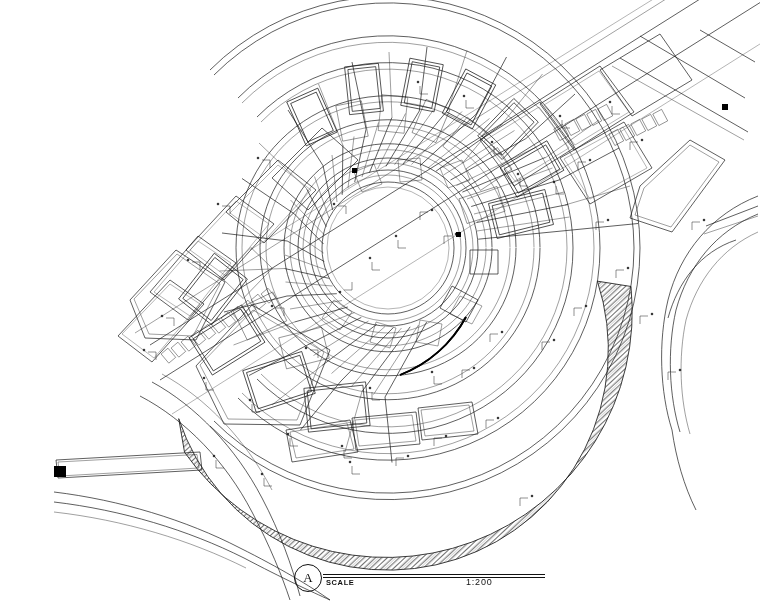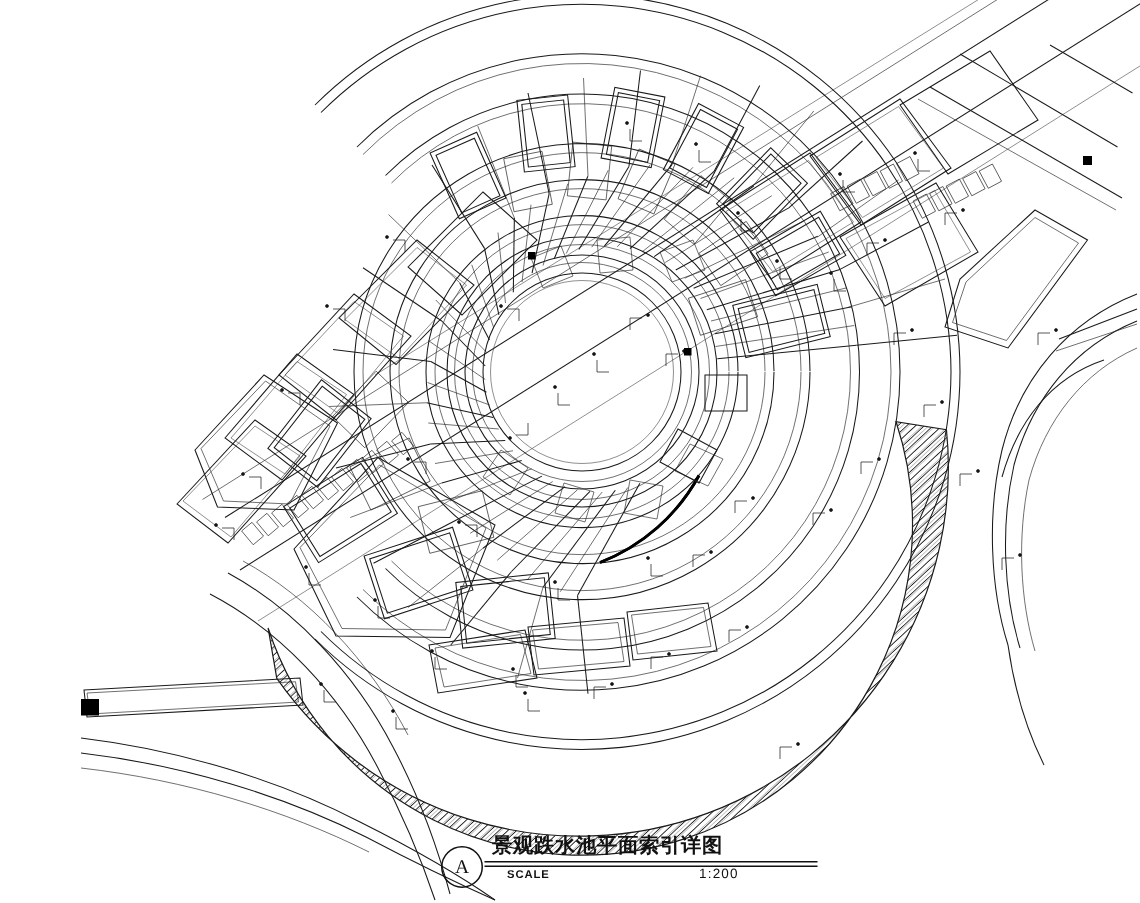--- a/index.html
+++ b/index.html
@@ -13,21 +13,21 @@
   .fillblk{fill:#000;stroke:none;}
   .lead{fill:none;stroke:#222;stroke-width:0.5;}
   .dot{fill:#111;}
   #titleblock{position:absolute;left:290px;top:552px;width:260px;height:46px;}
   .tb-circle{position:absolute;left:4px;top:12px;width:26px;height:26px;border:1.1px solid #111;border-radius:50%;
       display:flex;align-items:center;justify-content:center;font-size:13px;color:#111;font-family:"Liberation Serif",serif;}
   .tb-title{position:absolute;left:38px;top:3px;font-size:13.5px;color:#111;letter-spacing:0.5px;
       font-family:"DejaVu Sans",sans-serif;font-weight:700;white-space:nowrap;}
   .tb-rule1{position:absolute;left:33px;top:22px;width:222px;height:0;border-top:1.1px solid #111;}
   .tb-rule2{position:absolute;left:33px;top:25px;width:222px;height:0;border-top:0.8px solid #111;}
-  .tb-scale{position:absolute;left:48px;top:26px;font-size:7.5px;color:#111;letter-spacing:0.6px;font-weight:700;}
+  .tb-scale{position:absolute;left:36px;top:26px;font-size:7.5px;color:#111;letter-spacing:0.6px;font-weight:700;}
   .tb-ratio{position:absolute;left:176px;top:25px;font-size:9px;color:#111;letter-spacing:0.8px;font-family:Liberation Sans, sans-serif;}
 </style>
 </head>
 <body>
 
 <div id="sheet">
 
   <svg width="760" height="602" viewBox="0 0 760 602">
 
     <defs>
@@ -466,20 +466,19 @@
           <rect x="352" y="168" width="5" height="5"></rect>
           <rect x="456" y="232" width="5" height="5"></rect>
         </g>
       </g>
 
     </g>
   </svg>
 
   <div id="titleblock">
     <div class="tb-circle">A</div>
-    <div class="tb-title">景观跌水池平面索引详图</div>
     <div class="tb-rule1"></div>
     <div class="tb-rule2"></div>
     <div class="tb-scale">SCALE</div>
     <div class="tb-ratio">1:200</div>
   </div>
 
 </div>
 
 </body></html>

